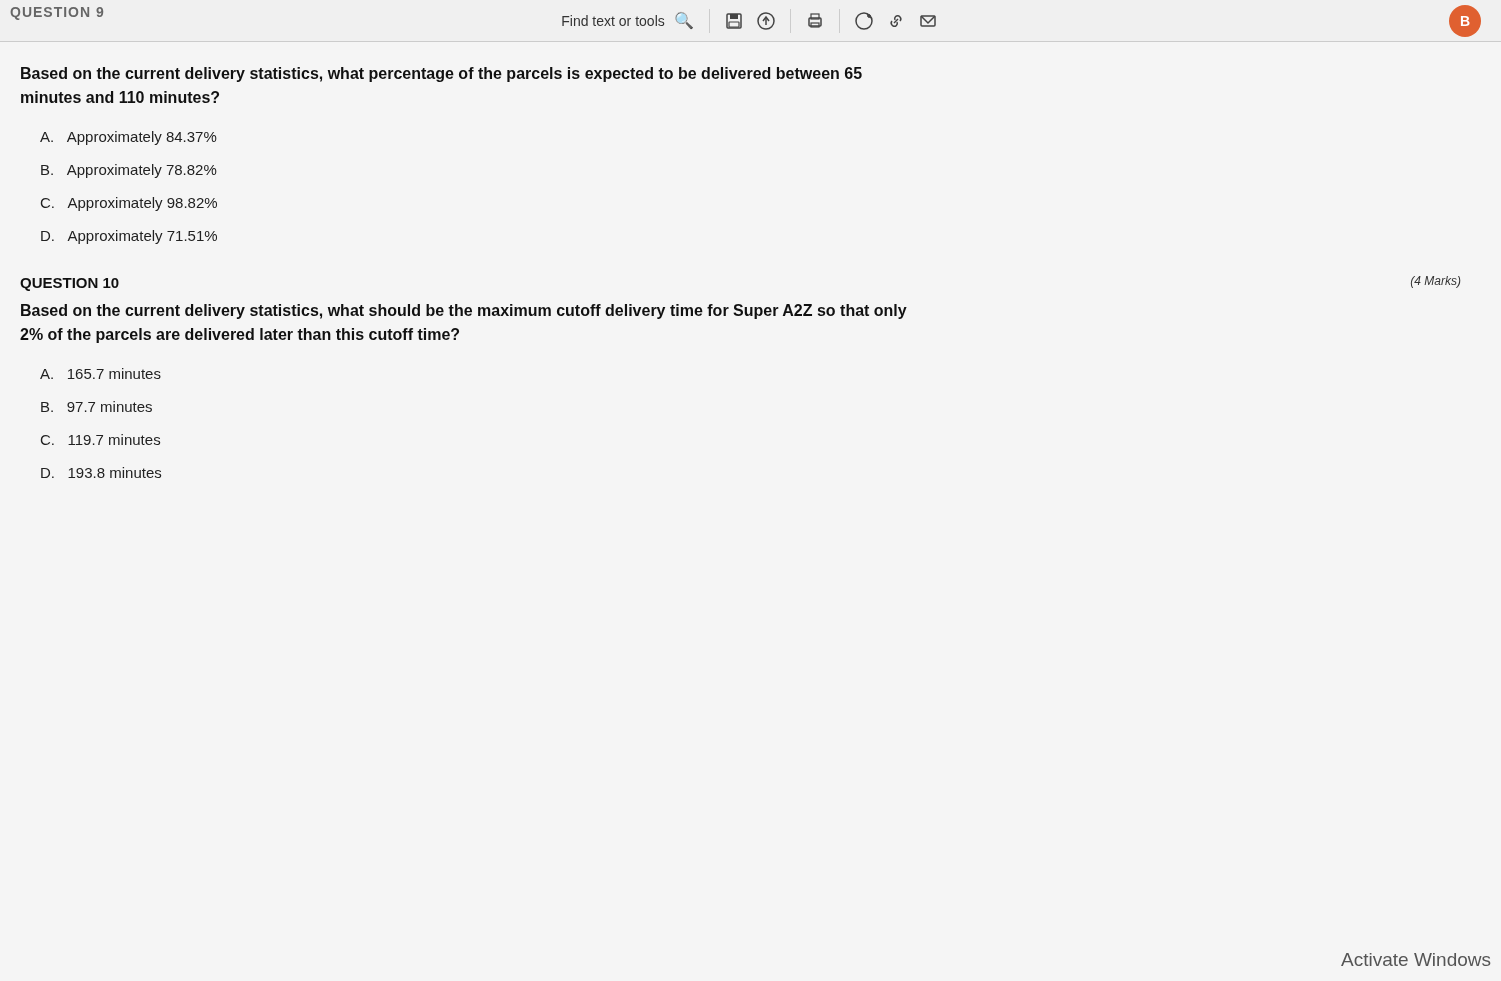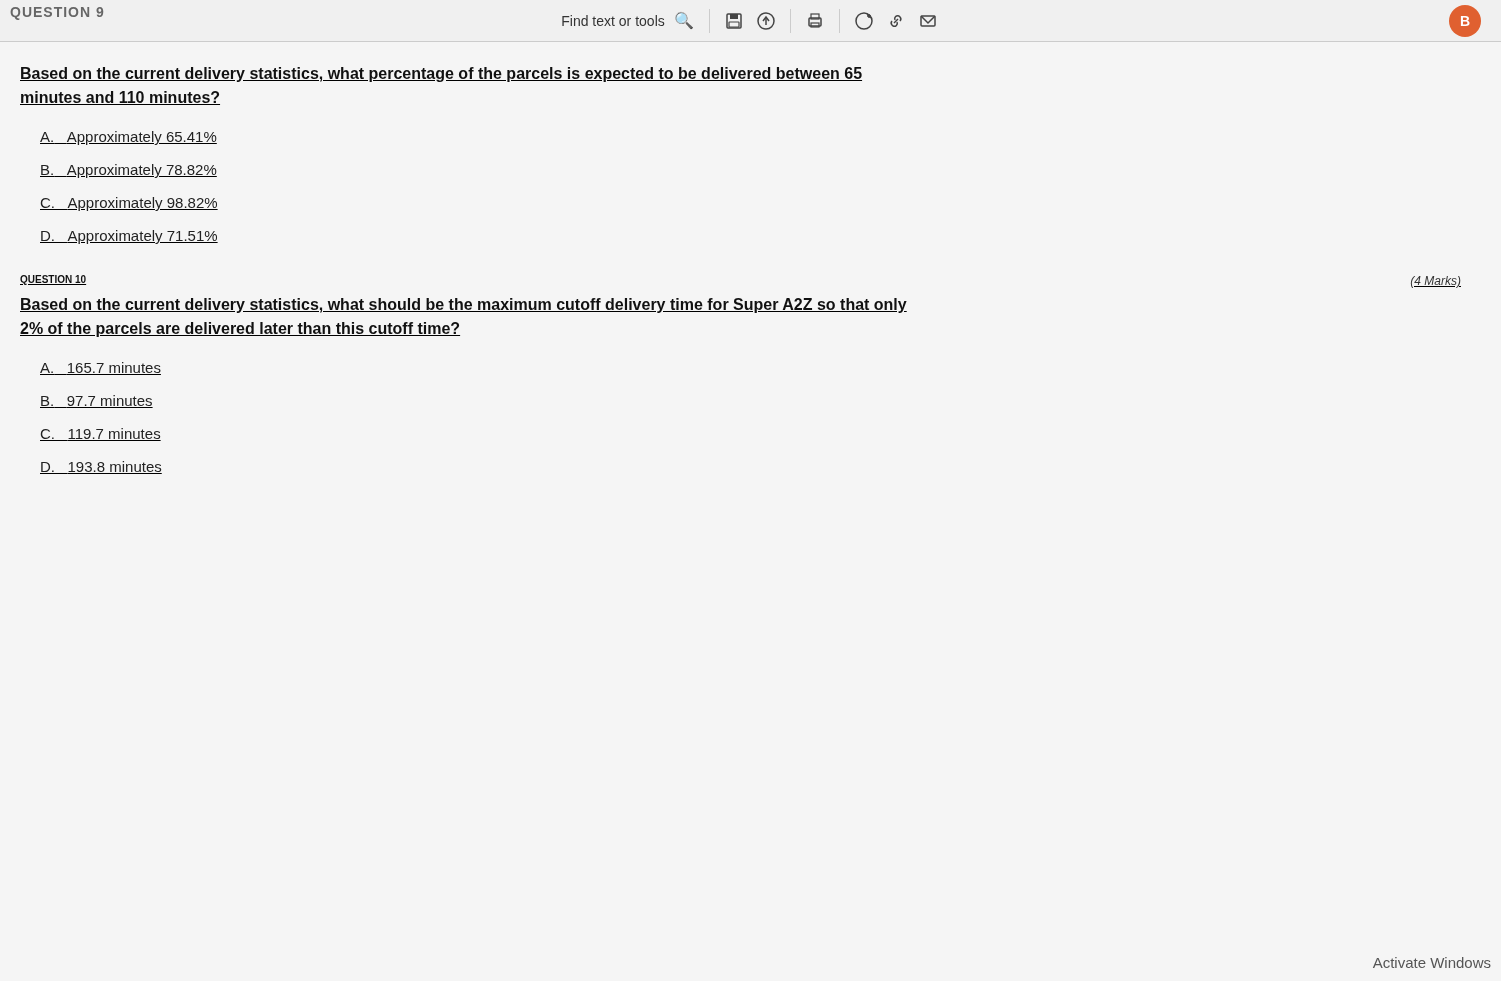--- a/index.html
+++ b/index.html
@@ -97,25 +97,24 @@
       left: 0;
       right: 0;
       bottom: 0;
       background-color: #f5f5f5;
       padding: 20px 40px 20px 20px;
       overflow: hidden;
     }
 
     .question-block {
       margin-bottom: 28px;
-      text-decoration: underline;
     }
 
     .question-number {
-      font-size: 10px;
+      font-size: 15px;
       font-weight: bold;
       color: #111;
       margin-bottom: 8px;
     }
 
     .question-text {
       font-size: 16px;
       font-weight: bold;
       color: #111;
       line-height: 1.5;
@@ -132,21 +131,21 @@
     }
 
     .answer-option .option-letter {
       font-weight: normal;
     }
 
     .activate-windows {
       position: absolute;
       bottom: 10px;
       right: 10px;
-      font-size: 15px;
+      font-size: 19px;
       color: #555;
     }
 
     .partial-header {
       font-size: 14px;
       font-weight: bold;
       color: #666;
       text-transform: uppercase;
       letter-spacing: 1px;
       position: absolute;
@@ -217,21 +216,21 @@
 
 <div class="marks-badge">(4</div>
 
 <div class="main-content">
 
   <div class="question-block">
     <div class="question-text">Based on the current delivery statistics, what percentage of the parcels is expected to be delivered between 65 minutes and 110 minutes?</div>
 
     <div class="answer-option">
       <span class="option-letter">A.</span>
-      &nbsp;&nbsp;<span>Approximately 65.41%</span>
+      &nbsp;&nbsp;<span>Approximately 84.37%</span>
     </div>
     <div class="answer-option">
       <span class="option-letter">B.</span>
       &nbsp;&nbsp;<span>Approximately 78.82%</span>
     </div>
     <div class="answer-option">
       <span class="option-letter">C.</span>
       &nbsp;&nbsp;<span>Approximately 98.82%</span>
     </div>
     <div class="answer-option">

